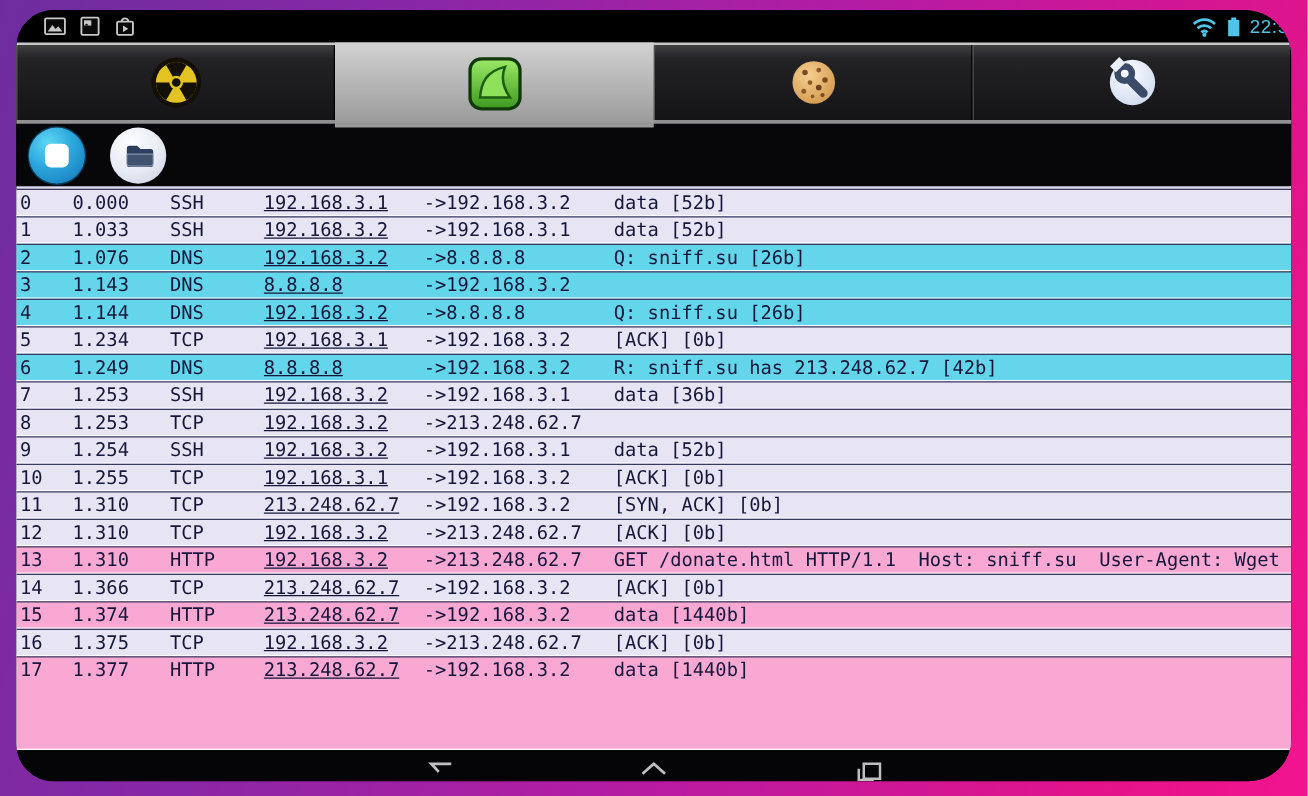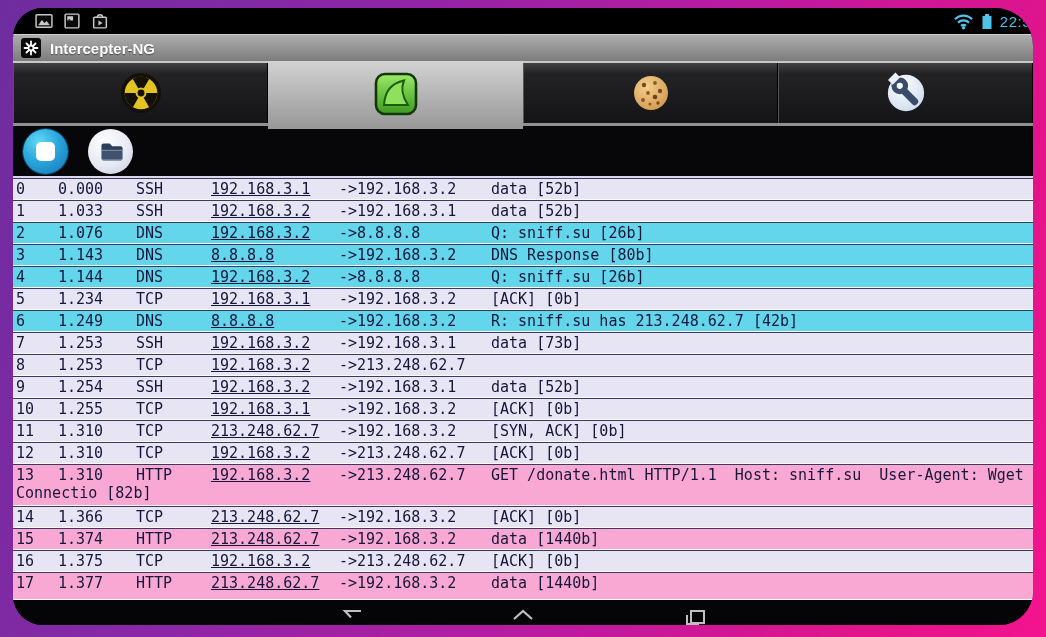--- a/index.html
+++ b/index.html
@@ -92,35 +92,20 @@
         <circle cx="10.5" cy="14.8" r="1.7" fill="#4FC3E8"></circle>
       </svg>
       <svg width="12" height="17" viewBox="0 0 12 17">
         <rect x="4" y="1" width="4" height="3" fill="#4FC3E8"></rect>
         <rect x="1.5" y="3" width="9" height="13" fill="#4FC3E8"></rect>
       </svg>
       <span class="sb-time">22:5</span>
     </div>
   </div>
 
-  <div class="title-bar">
-    <span class="app-icon">
-      <svg width="16" height="16" viewBox="0 0 16 16">
-        <g stroke="#fff" stroke-width="1.8" stroke-linecap="round">
-          <line x1="8" y1="1.5" x2="8" y2="14.5"></line>
-          <line x1="1.5" y1="8" x2="14.5" y2="8"></line>
-          <line x1="3.5" y1="3.5" x2="12.5" y2="12.5"></line>
-          <line x1="12.5" y1="3.5" x2="3.5" y2="12.5"></line>
-        </g>
-        <circle cx="8" cy="8" r="3.4" fill="#fff"></circle>
-        <circle cx="8" cy="8" r="1.6" fill="#0a0a0a"></circle>
-      </svg>
-    </span>
-    <span class="app-title">Intercepter-NG</span>
-  </div>
 
   <div class="tab-bar">
     <div class="tab dark">
       <svg width="42" height="42" viewBox="0 0 40 40">
         <circle cx="20" cy="20" r="19" fill="#141008"></circle>
         <circle cx="20" cy="20" r="15.5" fill="#E3C322"></circle>
         <g fill="#141008">
           <path d="M20,20 L27.8,6.6 A15.5,15.5 0 0 0 12.2,6.6 Z"></path>
           <path d="M20,20 L27.8,6.6 A15.5,15.5 0 0 0 12.2,6.6 Z" transform="rotate(120 20 20)"></path>
           <path d="M20,20 L27.8,6.6 A15.5,15.5 0 0 0 12.2,6.6 Z" transform="rotate(240 20 20)"></path>
@@ -219,21 +204,20 @@
           <span class="c-info">Q: sniff.su [26b]</span>
         </div>
       </div>
       <div class="prow hl-dns">
         <div class="pline">
           <span class="c-no">3</span>
           <span class="c-time">1.143</span>
           <span class="c-protocol">DNS</span>
           <span class="c-source">8.8.8.8</span>
           <span class="c-destination">-&gt;192.168.3.2</span>
-          <span class="c-info">DNS Response [80b]</span>
         </div>
       </div>
       <div class="prow hl-dns">
         <div class="pline">
           <span class="c-no">4</span>
           <span class="c-time">1.144</span>
           <span class="c-protocol">DNS</span>
           <span class="c-source">192.168.3.2</span>
           <span class="c-destination">-&gt;8.8.8.8</span>
           <span class="c-info">Q: sniff.su [26b]</span>
@@ -259,21 +243,21 @@
           <span class="c-info">R: sniff.su has 213.248.62.7 [42b]</span>
         </div>
       </div>
       <div class="prow hl-none">
         <div class="pline">
           <span class="c-no">7</span>
           <span class="c-time">1.253</span>
           <span class="c-protocol">SSH</span>
           <span class="c-source">192.168.3.2</span>
           <span class="c-destination">-&gt;192.168.3.1</span>
-          <span class="c-info">data [73b]</span>
+          <span class="c-info">data [36b]</span>
         </div>
       </div>
       <div class="prow hl-none">
         <div class="pline">
           <span class="c-no">8</span>
           <span class="c-time">1.253</span>
           <span class="c-protocol">TCP</span>
           <span class="c-source">192.168.3.2</span>
           <span class="c-destination">-&gt;213.248.62.7</span>
         </div>
@@ -320,21 +304,20 @@
       </div>
       <div class="prow hl-http">
         <div class="pline">
           <span class="c-no">13</span>
           <span class="c-time">1.310</span>
           <span class="c-protocol">HTTP</span>
           <span class="c-source">192.168.3.2</span>
           <span class="c-destination">-&gt;213.248.62.7</span>
           <span class="c-info">GET /donate.html HTTP/1.1  Host: sniff.su  User-Agent: Wget</span>
         </div>
-        <div class="pwrap">Connectio [82b]</div>
       </div>
       <div class="prow hl-none">
         <div class="pline">
           <span class="c-no">14</span>
           <span class="c-time">1.366</span>
           <span class="c-protocol">TCP</span>
           <span class="c-source">213.248.62.7</span>
           <span class="c-destination">-&gt;192.168.3.2</span>
           <span class="c-info">[ACK] [0b]</span>
         </div>

